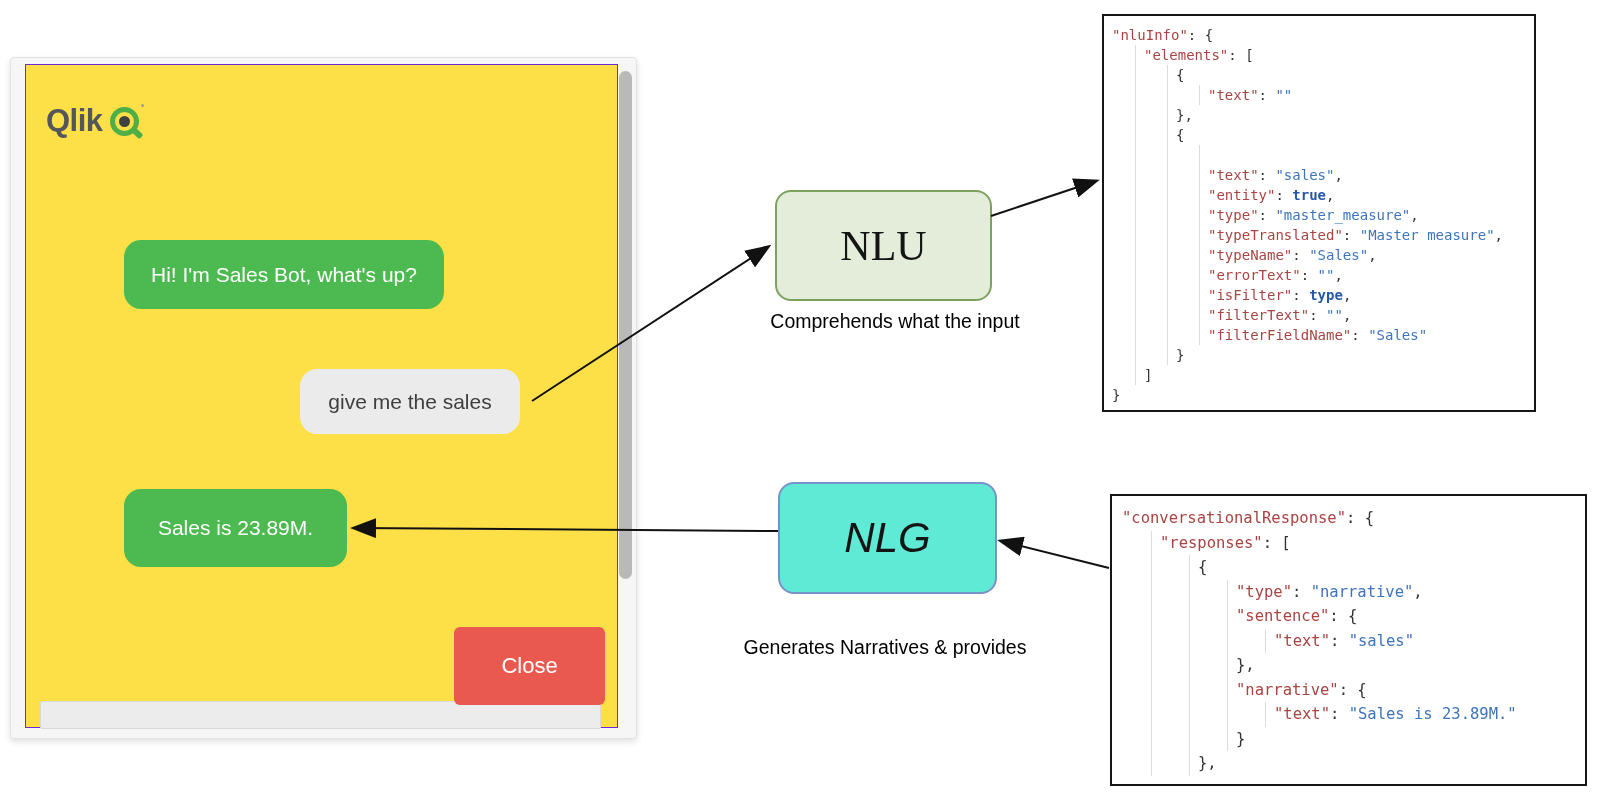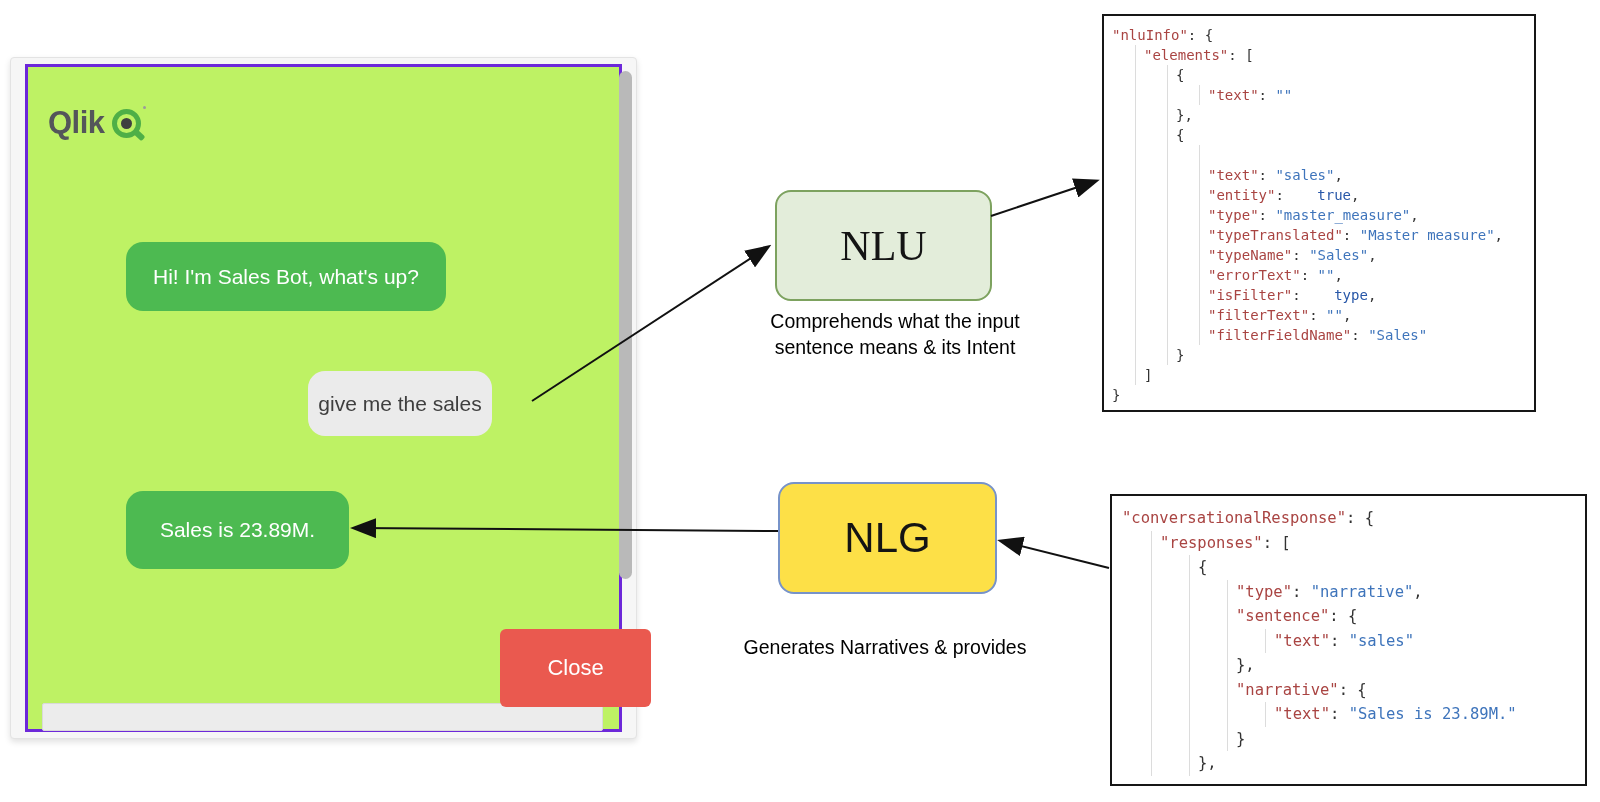--- a/index.html
+++ b/index.html
@@ -4,71 +4,71 @@
 <style>
   html,body{margin:0;padding:0;}
   body{width:1600px;height:802px;position:relative;background:#ffffff;
        font-family:"Liberation Sans",sans-serif;overflow:hidden;}
 
   
   .chat-frame{position:absolute;left:10px;top:57px;width:625px;height:680px;
     background:#f6f6f6;border:1px solid #e3e3e3;border-radius:4px;
     box-shadow:0 3px 6px rgba(0,0,0,.12);}
   .chat-panel{position:absolute;left:14px;top:6px;width:591px;height:662px;
-    background:#bef264;border:3px solid #6d28d9;}
+    background:#fde047;border:1px solid #6d28d9;}
   .scroll-thumb{position:absolute;left:608px;top:13px;width:13px;height:508px;
     background:#b9b9b9;border-radius:7px;}
   .logo{position:absolute;left:20px;top:38px;display:flex;align-items:center;}
   .logo-text{font-size:31px;font-weight:700;color:#54565a;letter-spacing:-.5px;}
   .q-icon{position:relative;width:29px;height:29px;margin-left:7px;}
   .q-ring{position:absolute;left:0;top:0;right:0;bottom:0;border:5.5px solid #4faf47;border-radius:50%;}
   .q-dot{position:absolute;left:50%;top:50%;width:11px;height:11px;margin:-5.5px 0 0 -5.5px;
     background:#3f4040;border-radius:50%;}
   .q-tail{position:absolute;right:-4px;bottom:0px;width:12px;height:6px;background:#4faf47;
     transform:rotate(42deg);border-radius:2px;}
   .q-reg{position:absolute;right:-5px;top:-3px;width:3px;height:3px;background:#9b9b9b;border-radius:50%;}
 
   .bubble{position:absolute;border-radius:17px;display:flex;align-items:center;
     justify-content:center;font-size:21px;text-align:center;}
   .bubble.bot{background:#4dba51;color:#ffffff;}
   .bubble.user{background:#ebebeb;color:#3f3f3f;}
   .bubble-greeting{left:98px;top:175px;width:320px;height:69px;}
-  .bubble-query{left:280px;top:304px;width:184px;height:65px;}
+  .bubble-query{left:274px;top:304px;width:220px;height:65px;}
   .bubble-answer{left:98px;top:424px;width:223px;height:78px;}
 
   .input-bar{position:absolute;left:14px;top:636px;width:559px;height:26px;
     background:#ececec;border:1px solid #d9d9d9;border-radius:2px;}
   .close-btn{position:absolute;left:428px;top:562px;width:151px;height:78px;
     background:#ea594f;color:#ffffff;font-size:22px;border:none;border-radius:6px;
     display:flex;align-items:center;justify-content:center;
-    font-family:"Liberation Sans",sans-serif;cursor:pointer;margin-left:44px;}
+    font-family:"Liberation Sans",sans-serif;cursor:pointer;}
 
   
   .node{position:absolute;display:flex;align-items:center;justify-content:center;
     font-size:42px;color:#141414;border-radius:16px;}
   .nlu{left:775px;top:190px;width:213px;height:107px;background:#e3edda;border:2px solid #7da25f;font-family:Liberation Serif, serif;}
-  .nlg{left:778px;top:482px;width:215px;height:108px;background:#fde047;border:2px solid #7793c9;}
+  .nlg{left:778px;top:482px;width:215px;height:108px;background:#5eead4;border:2px solid #7793c9;font-style:italic;}
   .caption{position:absolute;text-align:center;font-size:19.5px;line-height:1.32;color:#000;}
   .nlu-caption{left:730px;top:309px;width:330px;}
   .nlg-caption{left:705px;top:597px;width:360px;margin-top:38px;}
 
   
   .code-box{position:absolute;background:#ffffff;border:2px solid #161616;
     font-family:"DejaVu Sans Mono",monospace;color:#333;box-sizing:border-box;}
   .code-top{left:1102px;top:14px;width:434px;height:398px;padding:9px 8px;font-size:14px;}
   .code-bottom{left:1110px;top:494px;width:477px;height:292px;padding:10px 10px;font-size:15.5px;}
   .code-line{display:flex;align-items:center;white-space:pre;}
   .code-top .code-line{height:20px;line-height:20px;}
   .code-bottom .code-line{height:24.5px;line-height:24.5px;}
   .guide{flex:none;align-self:stretch;border-right:1px solid #dcdcdc;}
   .code-top .guide{width:23px;margin-right:8px;}
   .code-bottom .guide{width:29px;margin-right:8px;}
   .tk-key{color:#a94442;}
   .tk-str{color:#3e74bb;}
-  .tk-bool{color:#2857a8;font-weight:normal;margin-left:25px;}
+  .tk-bool{color:#2857a8;font-weight:bold;}
   .tk-punc{color:#333333;}
 
   
   .arrows{position:absolute;left:0;top:0;pointer-events:none;}
   .arrows line{stroke:#111;stroke-width:2;}
 </style>
 </head>
 <body>
 
 <div class="chat-frame">
@@ -91,21 +91,20 @@
     <button class="close-btn">Close</button>
   </div>
   <div class="scroll-thumb"></div>
 </div>
 
 <div class="node nlu">
   <span>NLU</span>
 </div>
 <div class="caption nlu-caption">
   <div>Comprehends what the input</div>
-  <div>sentence means &amp; its Intent</div>
 </div>
 
 <div class="node nlg">
   <span>NLG</span>
 </div>
 <div class="caption nlg-caption">
   <div>Generates Narratives &amp; provides</div>
 </div>
 
 <div class="code-box code-top">

